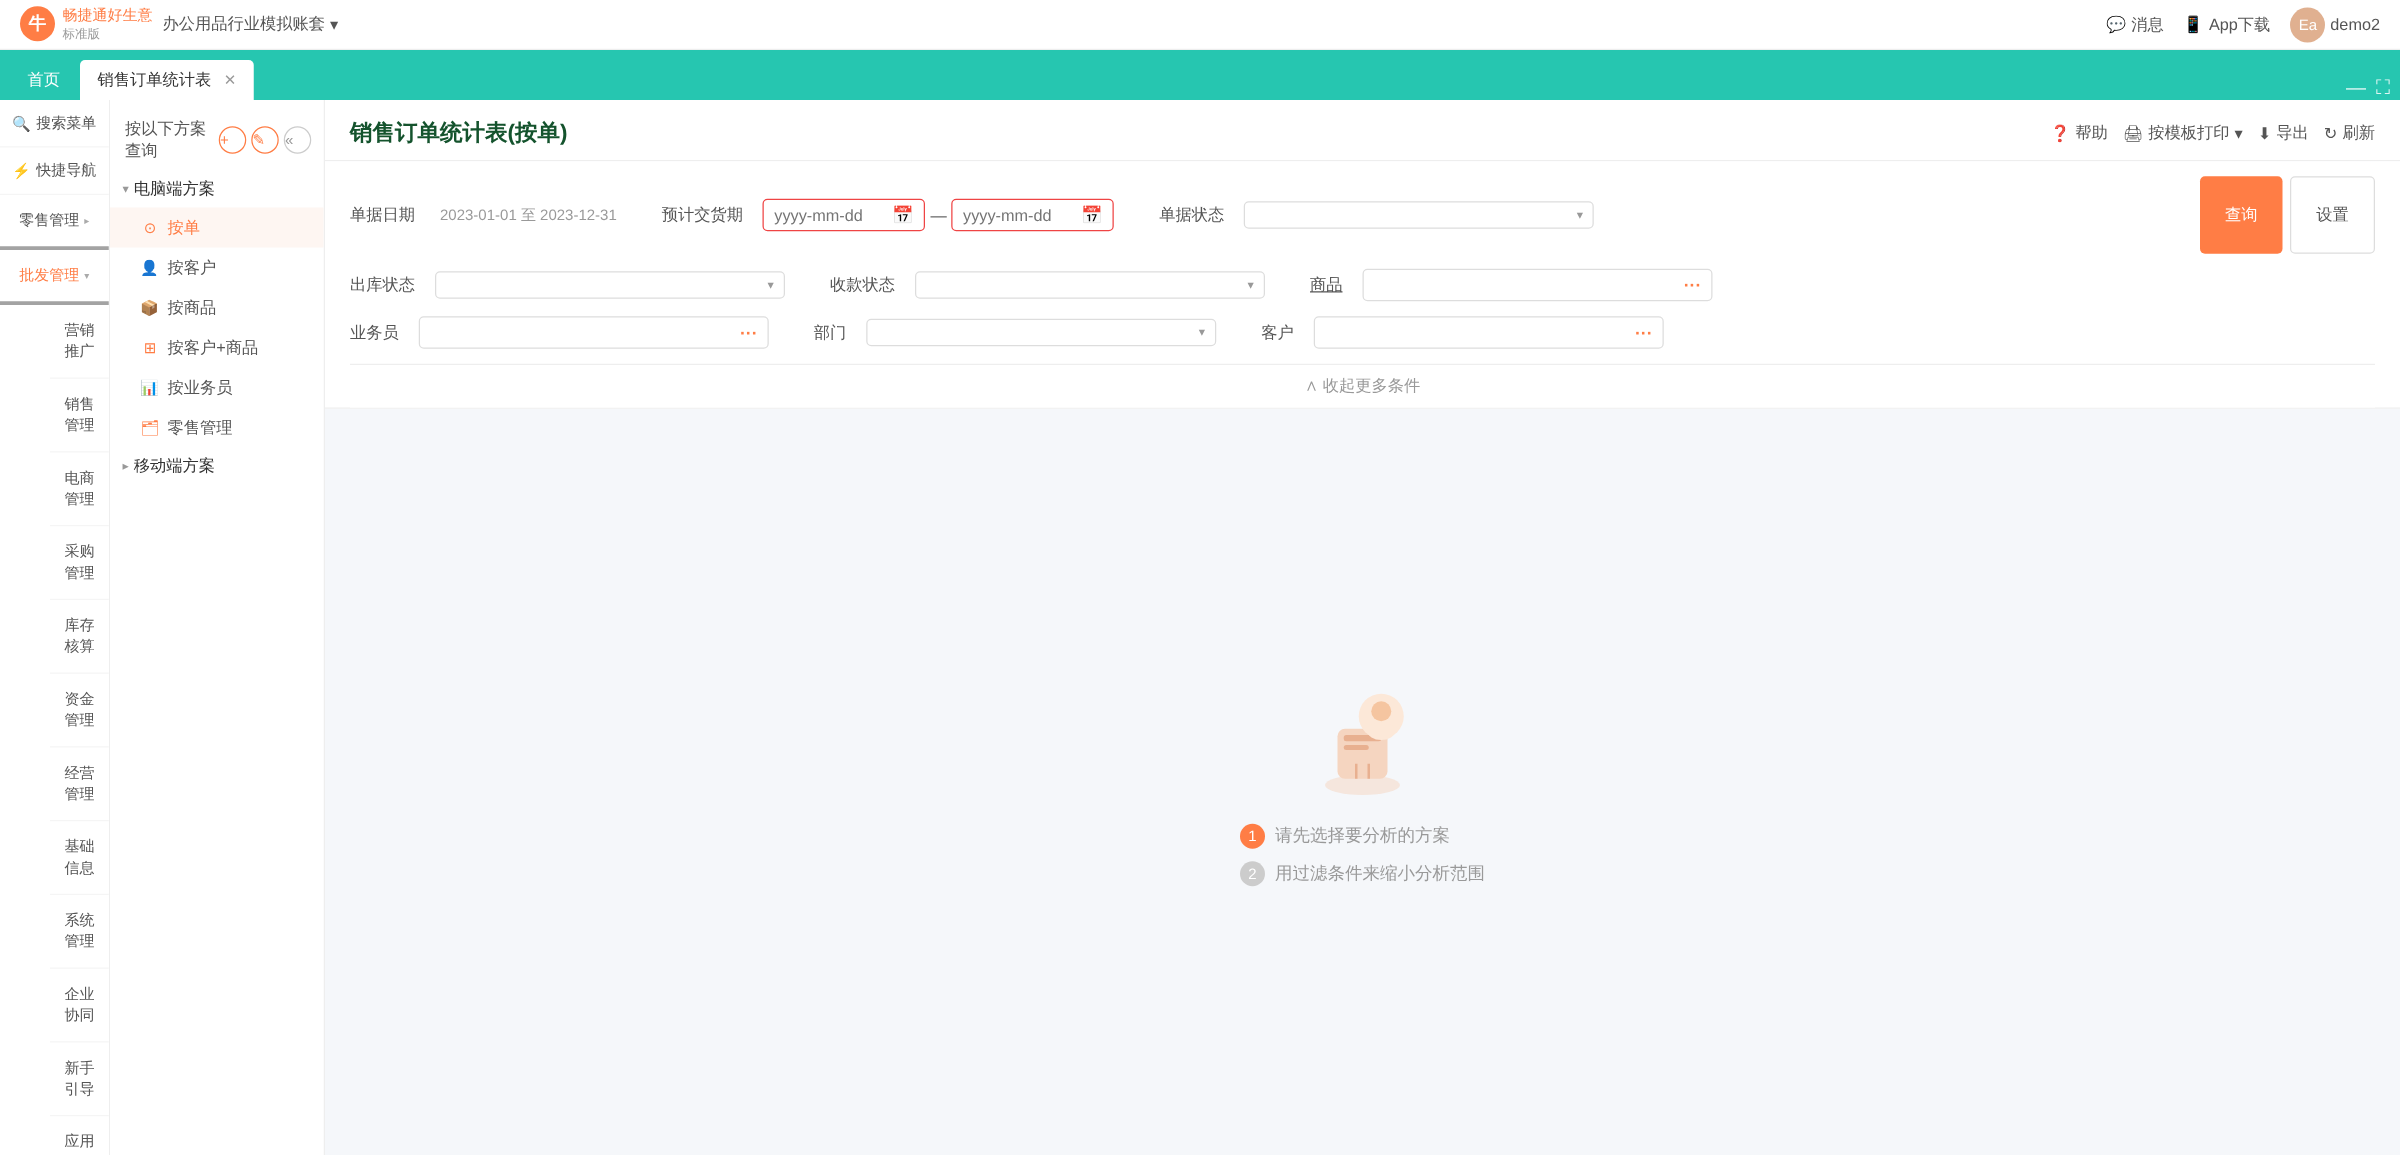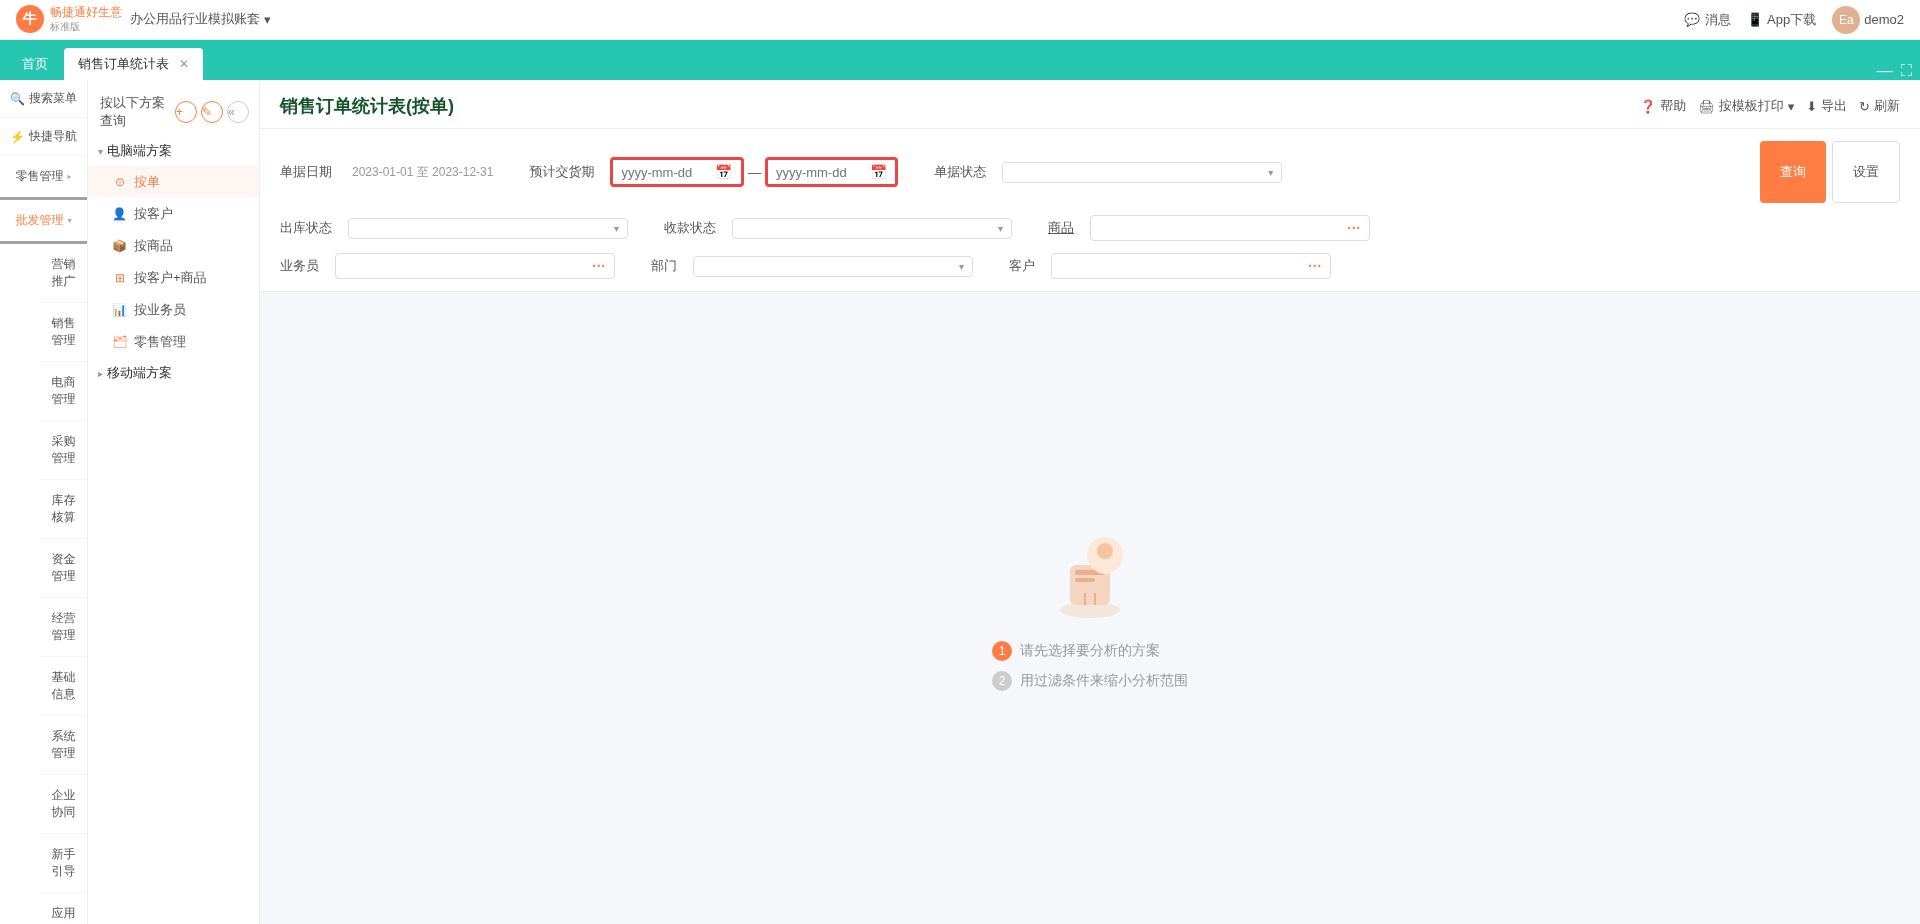--- a/index.html
+++ b/index.html
@@ -71,21 +71,21 @@
     .date-btn { padding: 3px 8px; border-radius: 3px; font-size: 12px; color: #555; cursor: pointer; border: 1px solid transparent; }
     .date-btn.active { background: #ff7d45; color: #fff; border-color: #ff7d45; border-radius: 12px; }
     .date-range-text { font-size: 12px; color: #999; margin-left: 4px; }
     .filter-select { display: flex; align-items: center; border: 1px solid #ddd; border-radius: 4px; padding: 4px 8px; min-width: 180px; background: #fff; cursor: pointer; gap: 4px; }
     .filter-select .select-text { flex: 1; font-size: 13px; color: #999; }
     .filter-select .select-arrow { color: #999; font-size: 10px; }
     .filter-input { display: flex; align-items: center; border: 1px solid #ddd; border-radius: 4px; padding: 4px 8px; min-width: 180px; background: #fff; gap: 4px; }
     .filter-input input { border: none; outline: none; font-size: 13px; color: #333; flex: 1; background: transparent; }
     .filter-input input::placeholder { color: #bbb; }
     .date-input-group { display: flex; align-items: center; gap: 4px; }
-    .date-input { display: flex; align-items: center; border: 3px solid #ef4444; border-radius: 4px; padding: 4px 8px; background: #fff; gap: 4px; min-width: 130px; }
+    .date-input { display: flex; align-items: center; border: 1px solid #ef4444; border-radius: 4px; padding: 4px 8px; background: #fff; gap: 4px; min-width: 130px; }
     .date-input input { border: none; outline: none; font-size: 13px; color: #bbb; flex: 1; background: transparent; width: 90px; }
     .date-input .cal-icon { color: #ff7d45; font-size: 14px; }
     .date-dash { color: #555; }
     .ellipsis-btn { color: #ff7d45; cursor: pointer; font-size: 14px; font-weight: bold; }
 
     
     .action-buttons { display: flex; flex-direction: row; gap: 6px; margin-left: auto; }
     .btn-query { background: #ff7d45; color: #fff; border: none; border-radius: 4px; padding: 6px 20px; font-size: 13px; cursor: pointer; }
     .btn-setting { background: #fff; color: #555; border: 1px solid #ddd; border-radius: 4px; padding: 21px 20px; font-size: 13px; cursor: pointer; }
 
@@ -361,20 +361,24 @@
             <span class="select-arrow">▾</span>
           </div>
 
           <span class="filter-label" style="margin-left:20px;">客户</span>
           <div class="filter-input" style="min-width:280px;">
             <input type="text" style="">
             <span class="ellipsis-btn">···</span>
           </div>
         </div>
 
+        <div class="collapse-bar">
+          <span>∧</span>
+          <span>收起更多条件</span>
+        </div>
       </div>
 
       <div class="empty-state">
         <div class="empty-icon">
           <svg viewBox="0 0 100 100" xmlns="http://www.w3.org/2000/svg">
             <ellipse cx="50" cy="85" rx="30" ry="8" fill="#f5d5c0" opacity="0.5"></ellipse>
             <rect x="30" y="40" width="40" height="40" rx="6" fill="#f5d5c0"></rect>
             <rect x="35" y="45" width="30" height="5" rx="2" fill="#e8b090"></rect>
             <rect x="35" y="53" width="20" height="4" rx="2" fill="#e8b090"></rect>
             <circle cx="65" cy="30" r="18" fill="#fce8d8"></circle>

